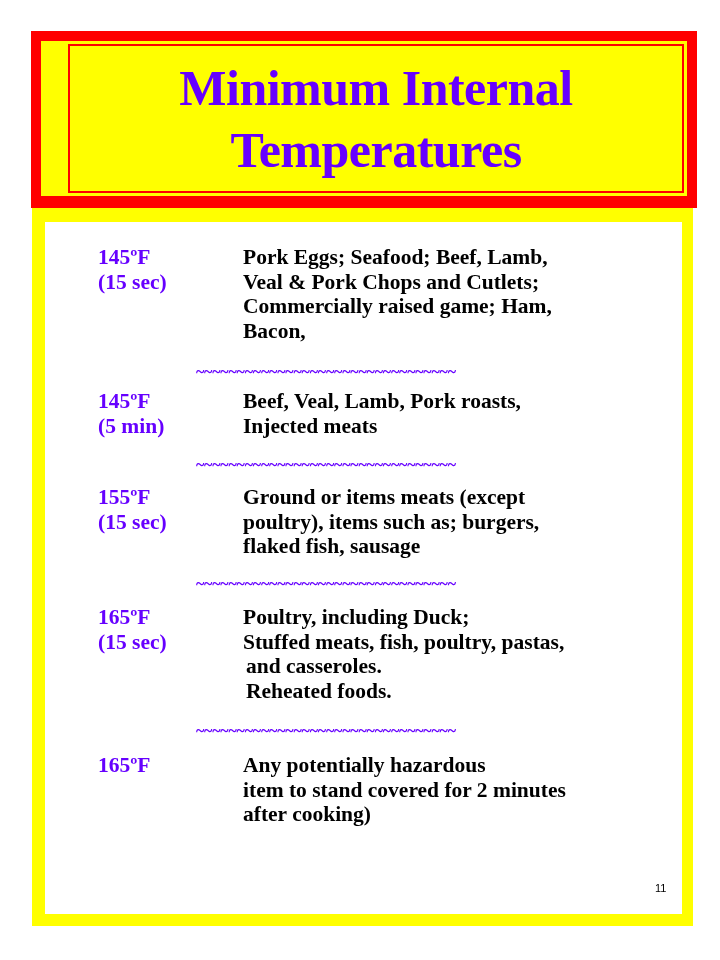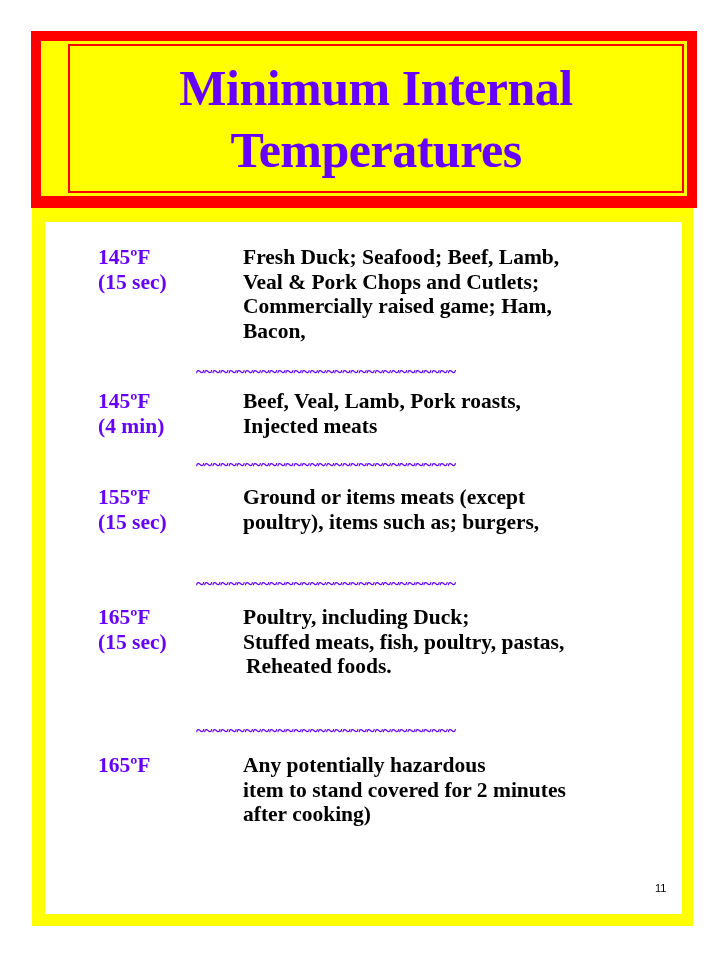--- a/index.html
+++ b/index.html
@@ -72,63 +72,65 @@
 </div>
 
 <div class="content">
 
   <div class="entry" style="top:245px;">
     <div class="temp">
       <span class="line">145ºF</span>
       <span class="line">(15 sec)</span>
     </div>
     <div class="desc">
-      <span class="line">Fresh Duck; Seafood; Beef, Lamb,</span>
+      <span class="line">Pork Eggs; Seafood; Beef, Lamb,</span>
       <span class="line">Veal &amp; Pork Chops and Cutlets;</span>
       <span class="line">Commercially raised game; Ham,</span>
       <span class="line">Bacon,</span>
     </div>
   </div>
 
   <div class="sep" style="top:364px;">~~~~~~~~~~~~~~~~~~~~~~~~~~~~~~~~</div>
 
   <div class="entry" style="top:389px;">
     <div class="temp">
       <span class="line">145ºF</span>
-      <span class="line">(4 min)</span>
+      <span class="line">(5 min)</span>
     </div>
     <div class="desc">
       <span class="line">Beef, Veal, Lamb, Pork roasts,</span>
       <span class="line">Injected meats</span>
     </div>
   </div>
 
   <div class="sep" style="top:457px;">~~~~~~~~~~~~~~~~~~~~~~~~~~~~~~~~</div>
 
   <div class="entry" style="top:485px;">
     <div class="temp">
       <span class="line">155ºF</span>
       <span class="line">(15 sec)</span>
     </div>
     <div class="desc">
       <span class="line">Ground or items meats (except</span>
       <span class="line">poultry), items such as; burgers,</span>
+      <span class="line">flaked fish, sausage</span>
     </div>
   </div>
 
   <div class="sep" style="top:576px;">~~~~~~~~~~~~~~~~~~~~~~~~~~~~~~~~</div>
 
   <div class="entry" style="top:605px;">
     <div class="temp">
       <span class="line">165ºF</span>
       <span class="line">(15 sec)</span>
     </div>
     <div class="desc">
       <span class="line">Poultry, including Duck;</span>
       <span class="line">Stuffed meats, fish, poultry, pastas,</span>
+      <span class="line indent">and casseroles.</span>
       <span class="line indent">Reheated foods.</span>
     </div>
   </div>
 
   <div class="sep" style="top:723px;">~~~~~~~~~~~~~~~~~~~~~~~~~~~~~~~~</div>
 
   <div class="entry" style="top:753px;">
     <div class="temp">
       <span class="line">165ºF</span>
     </div>

